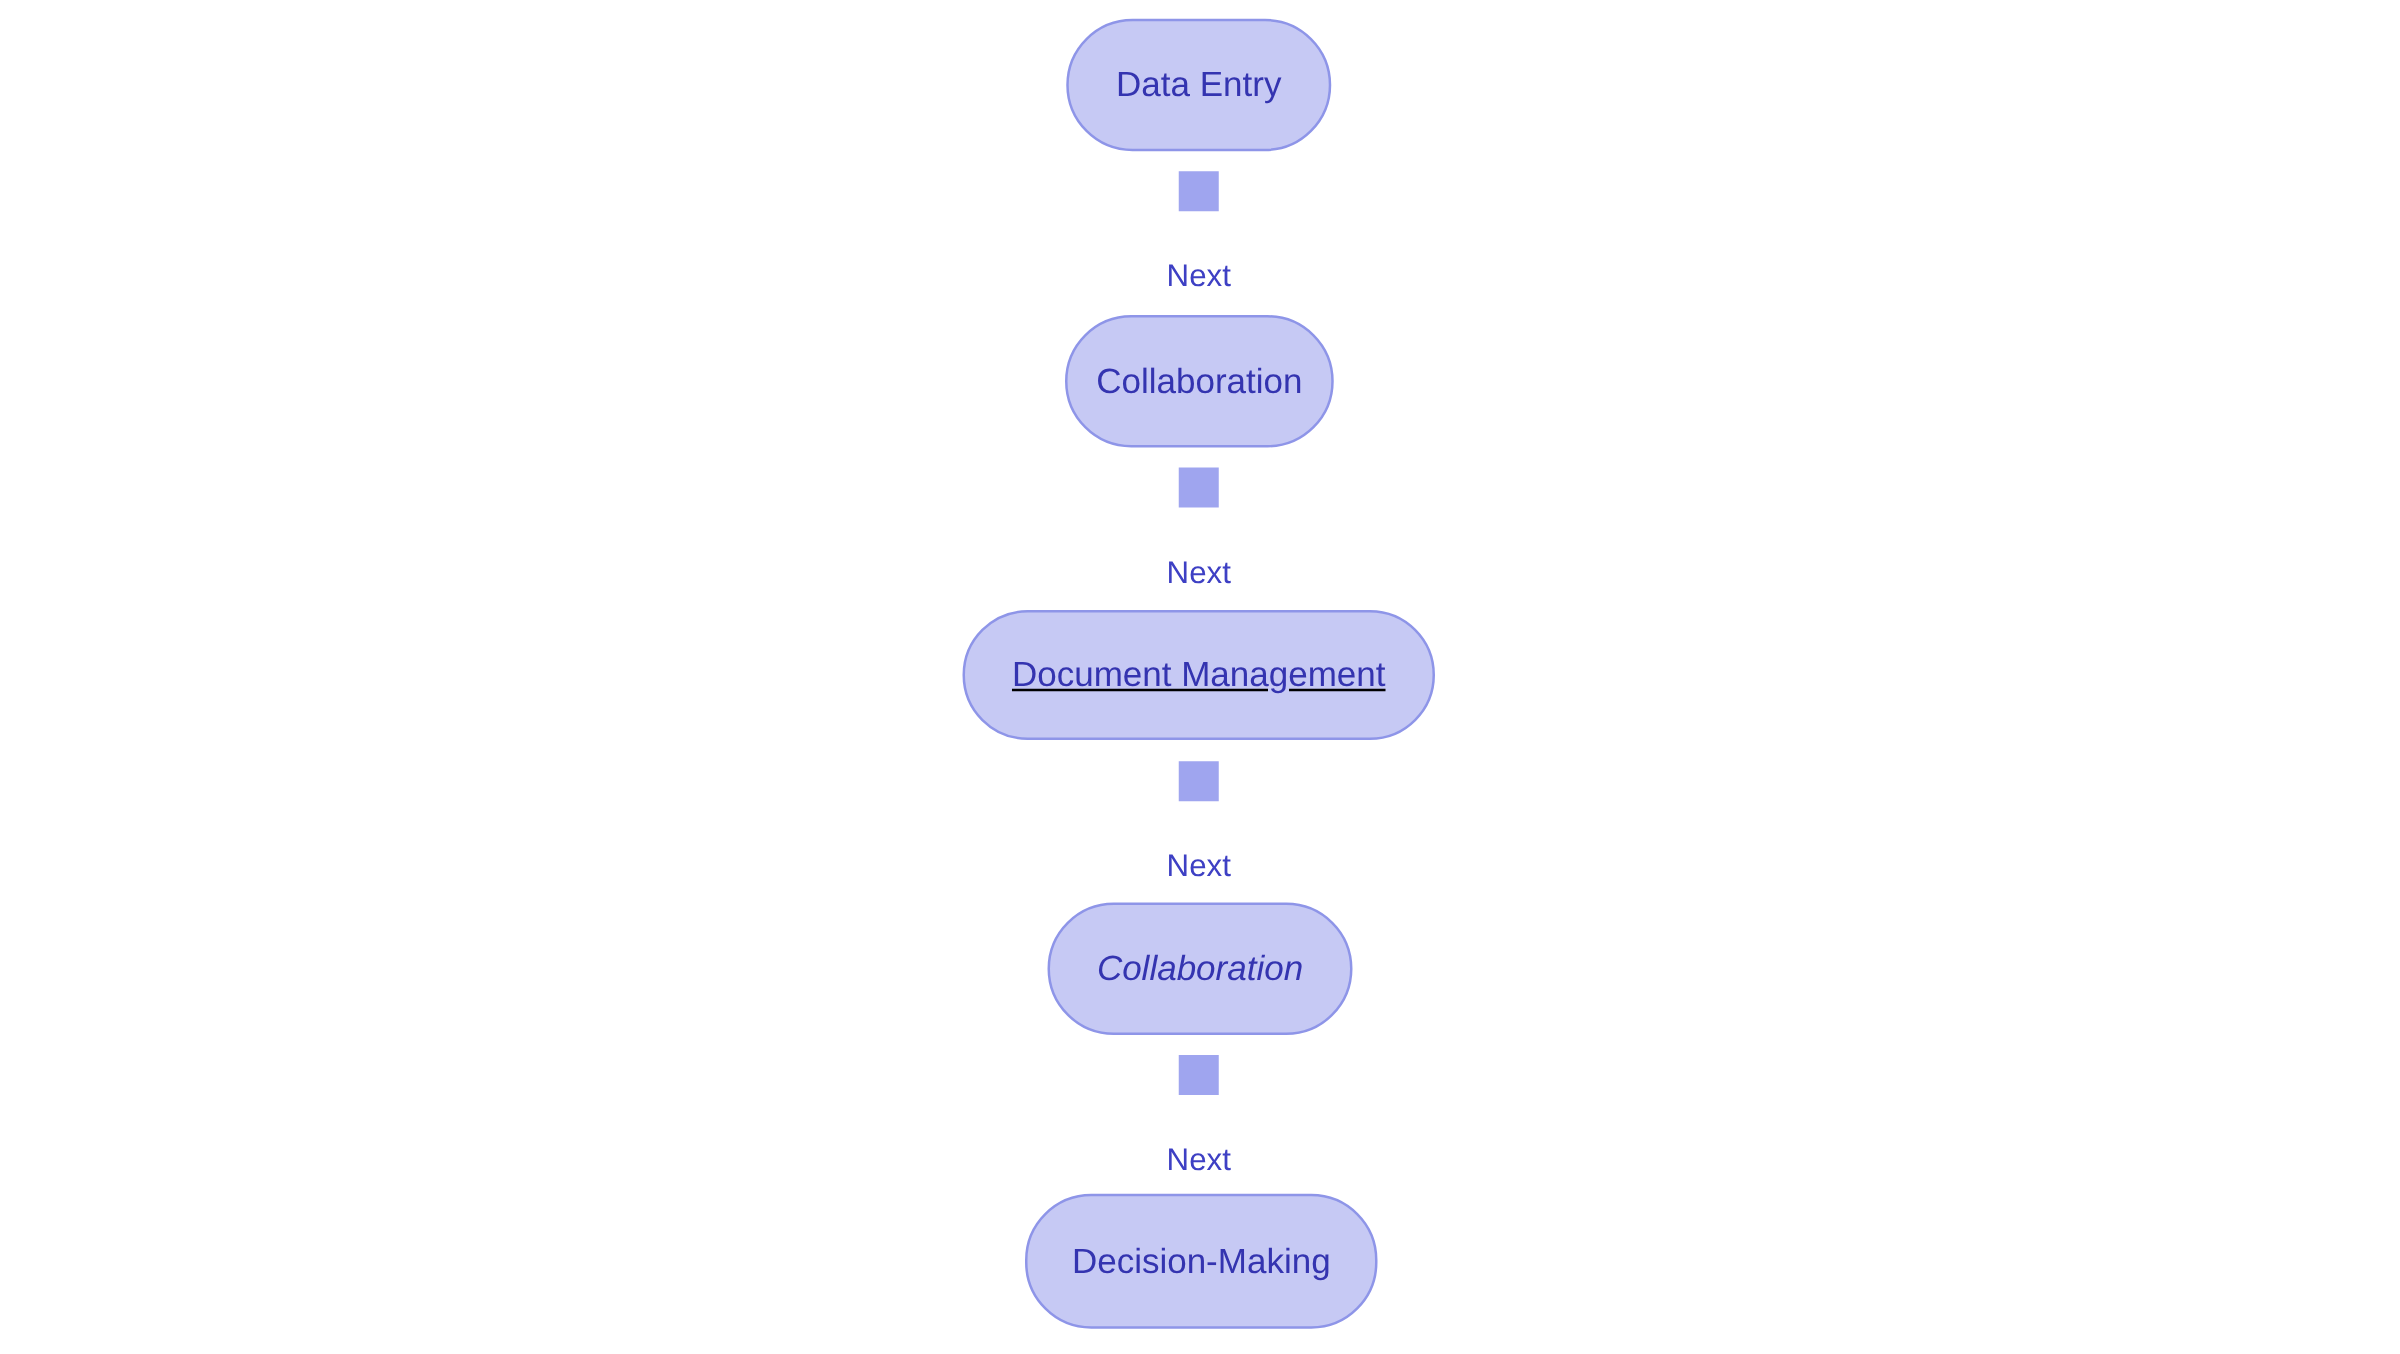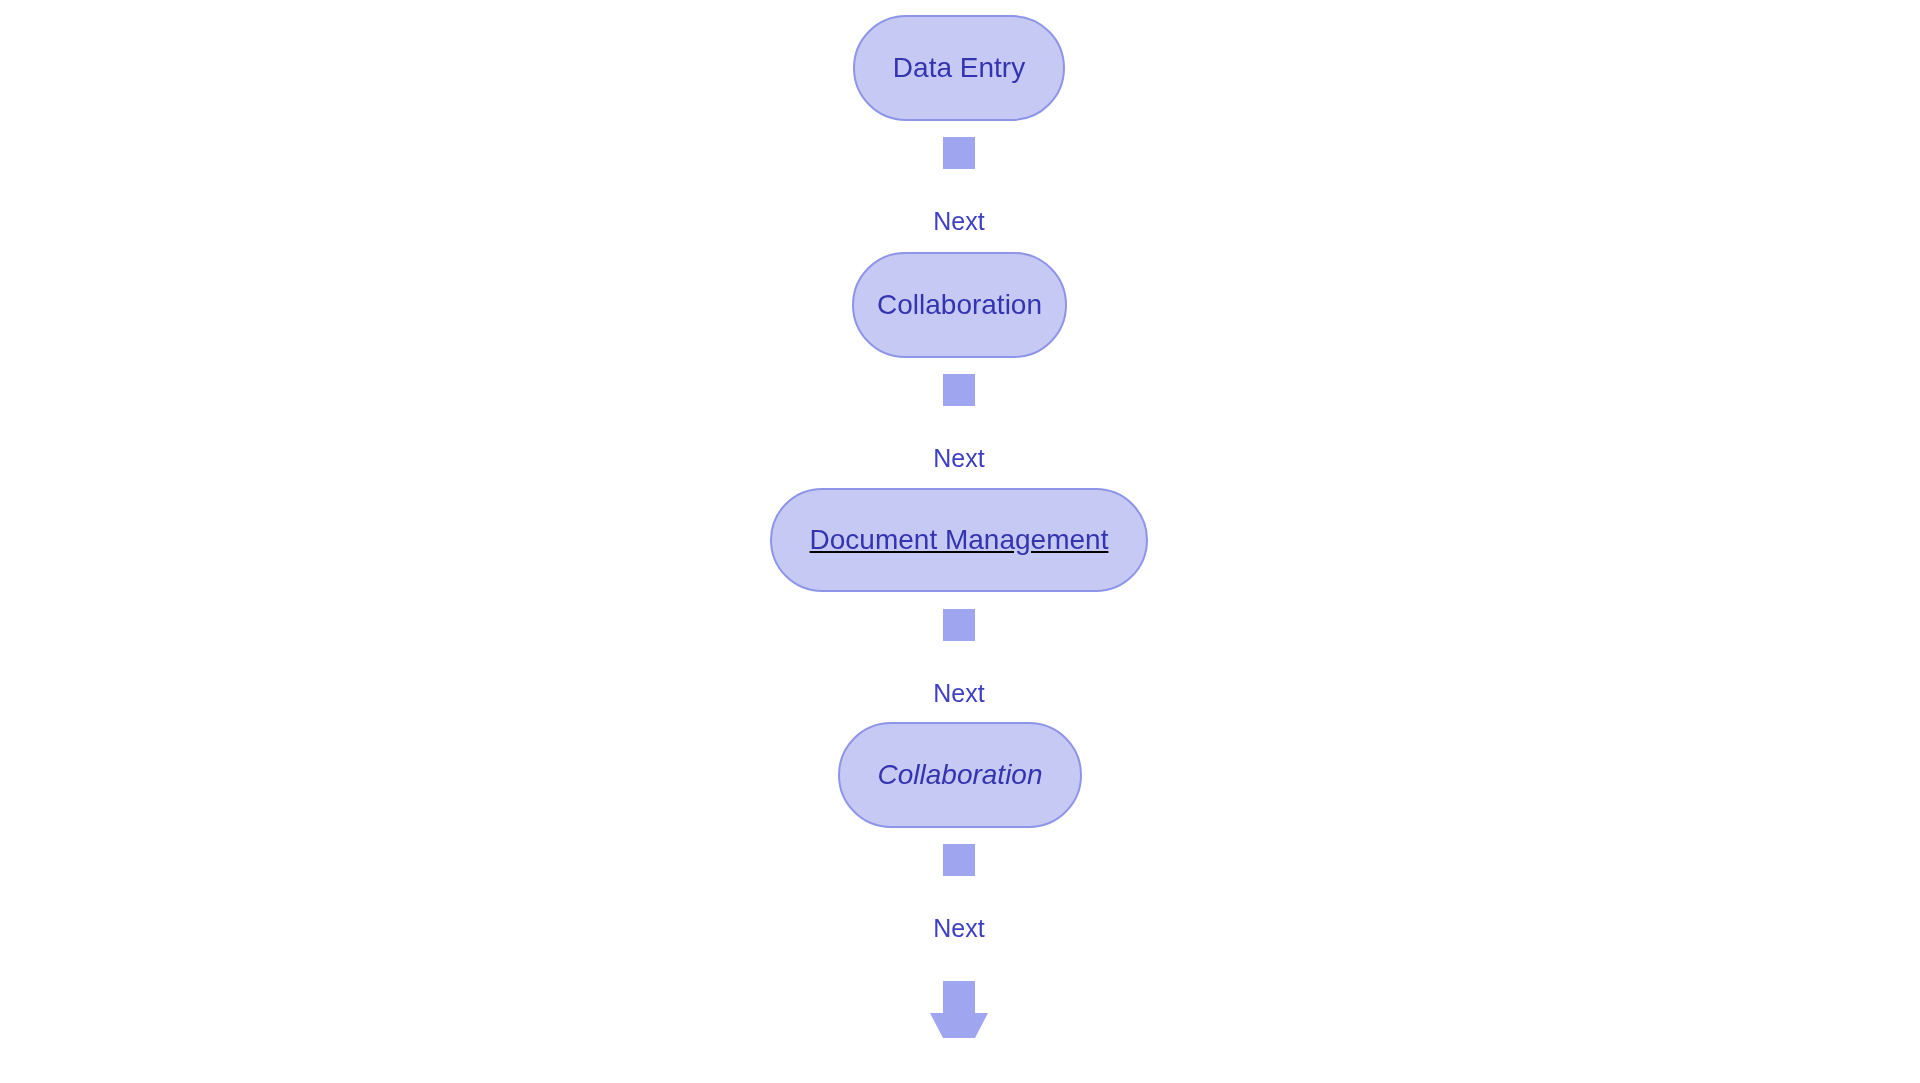--- a/index.html
+++ b/index.html
@@ -119,14 +119,17 @@
     <span class="node-label">Collaboration</span>
   </div>
 
   <div class="connector conn-4">
     <div class="edge-line seg-top"></div>
     <span class="edge-label">Next</span>
     <div class="edge-line seg-bottom"></div>
     <div class="arrowhead"></div>
   </div>
 
+  <div class="node node-5">
+    <span class="node-label">Decision-Making</span>
+  </div>
 
 </div>
 
 </body></html>

